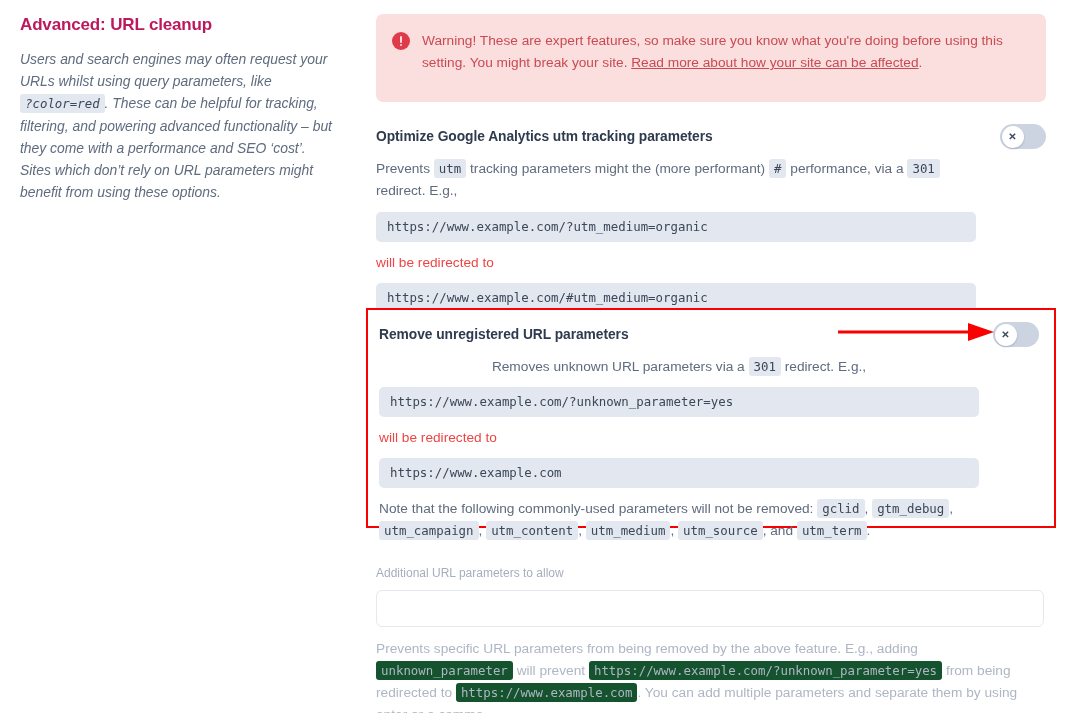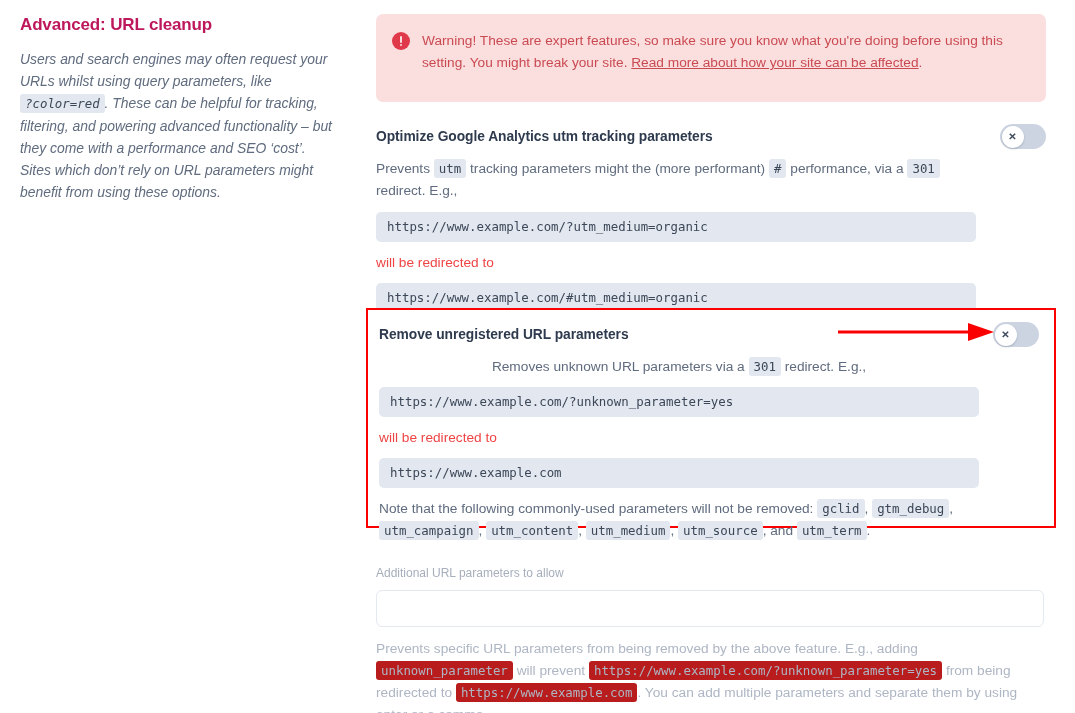--- a/index.html
+++ b/index.html
@@ -43,21 +43,21 @@
   code.chip {
     font-family: "DejaVu Sans Mono", "Liberation Mono", monospace;
     font-size: 12.4px;
     background: #e2e7f0;
     color: #3c4757;
     padding: 2px 5px;
     border-radius: 3px;
     white-space: nowrap;
   }
   code.chip.dim {
-    background: #b91c1c;
+    background: #14532d;
     color: #aeb6c4;
   }
 
   
   .right-col {
     position: absolute;
     left: 376px; top: 14px;
     width: 670px;
   }
 

